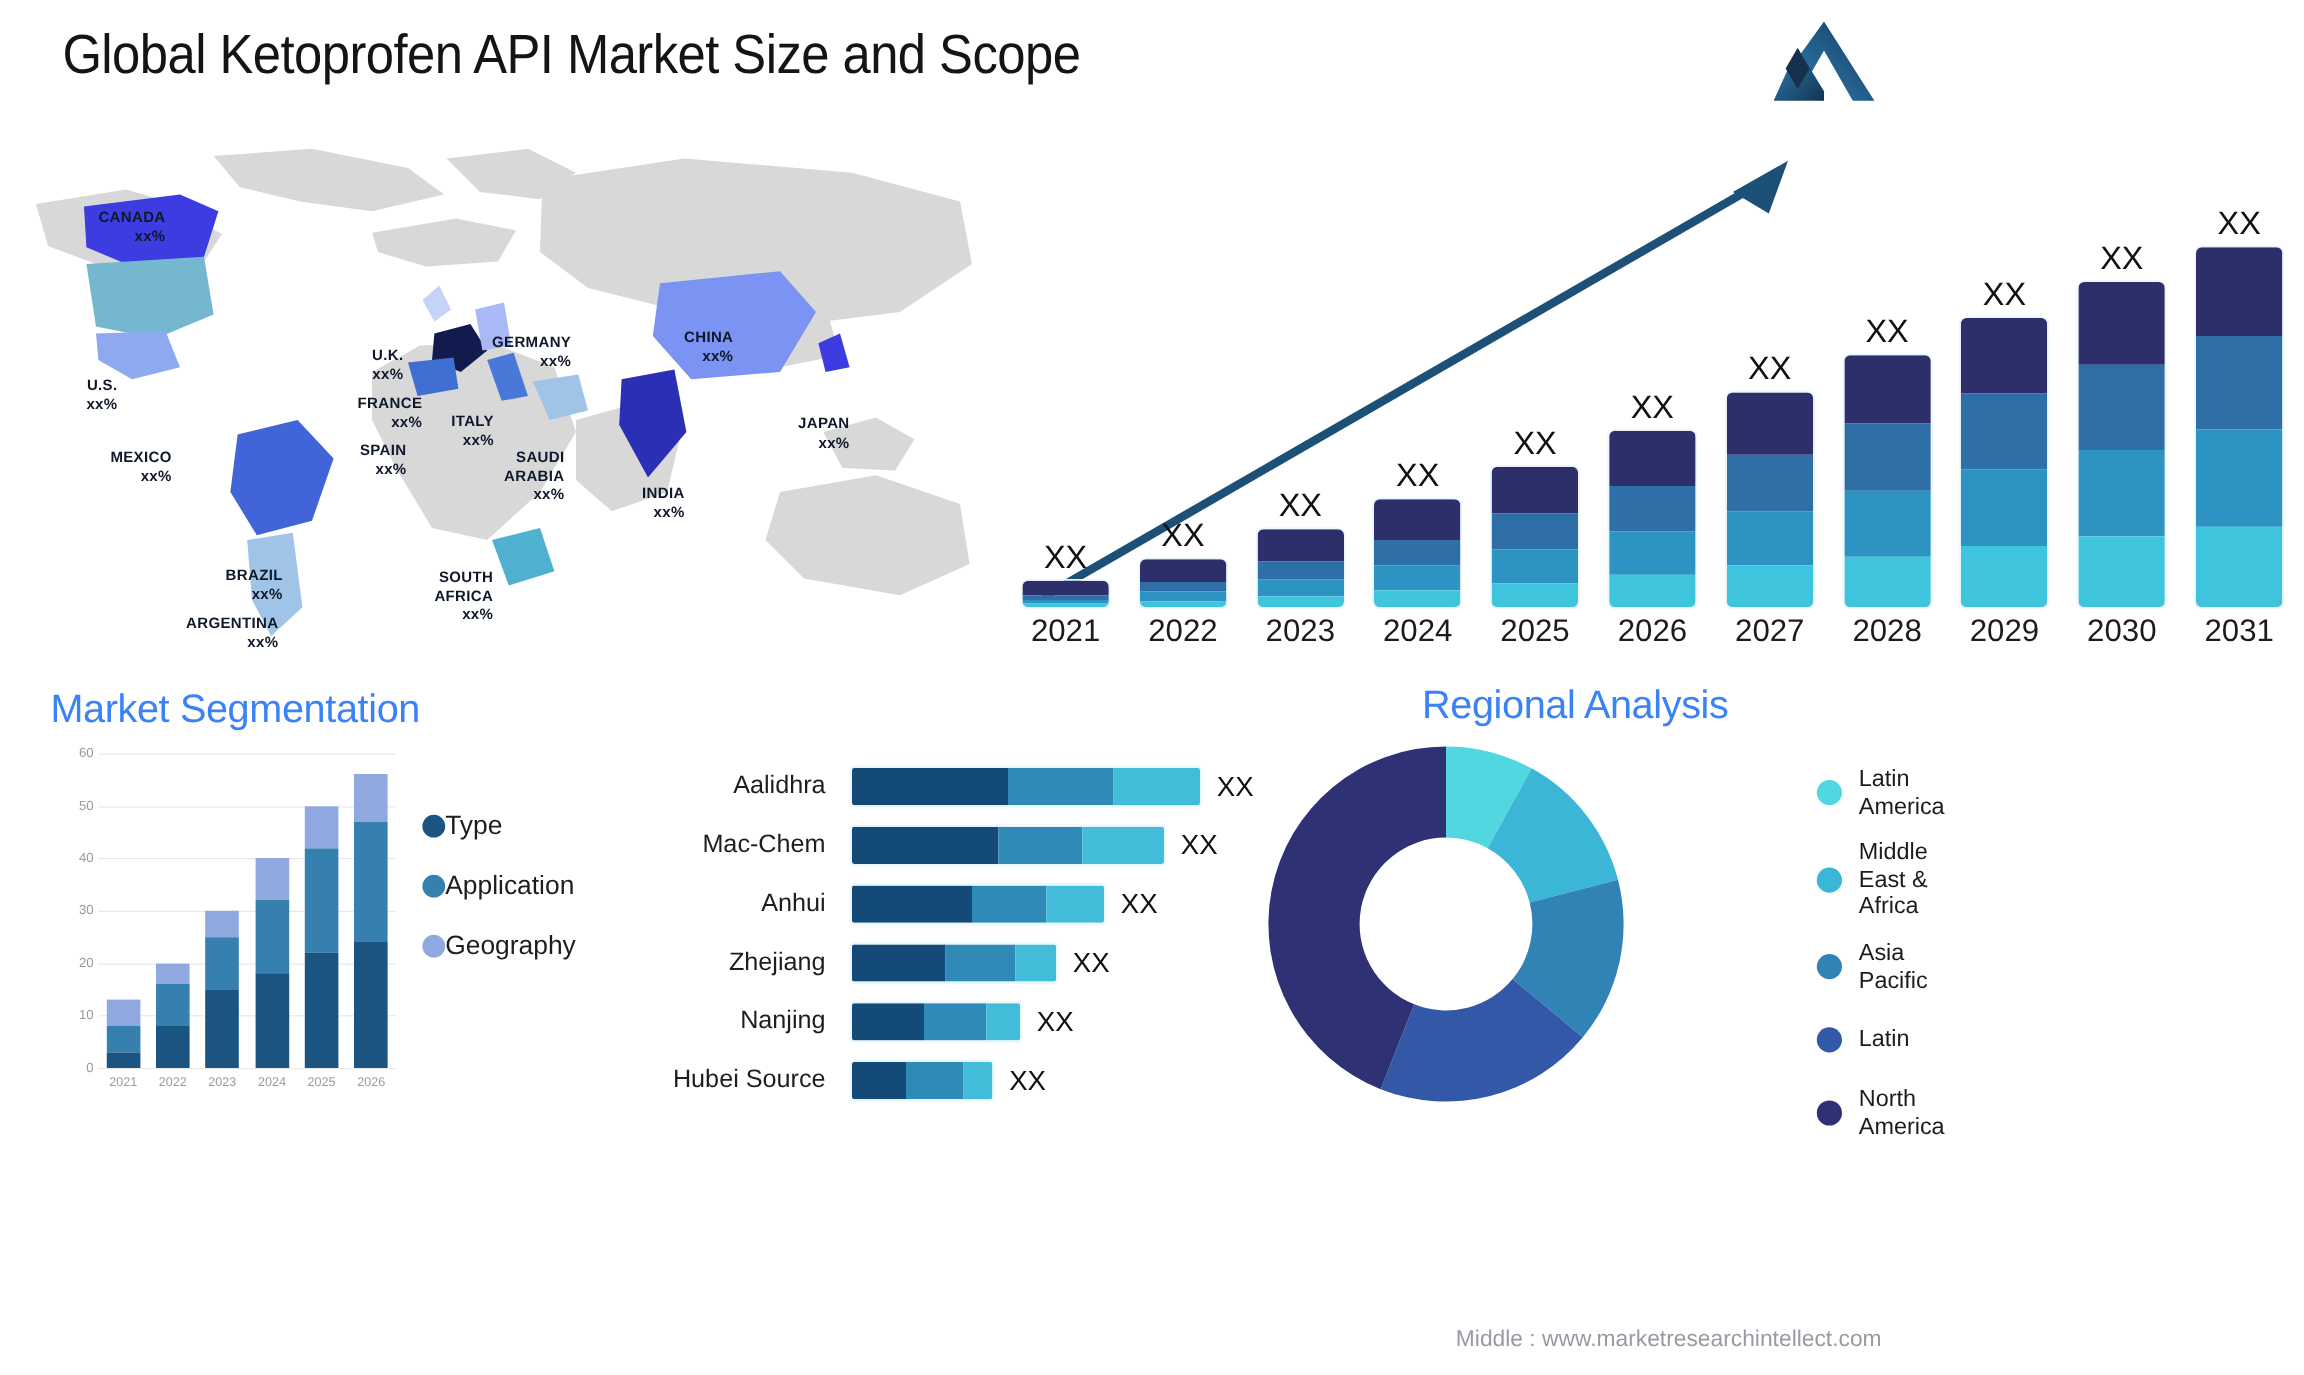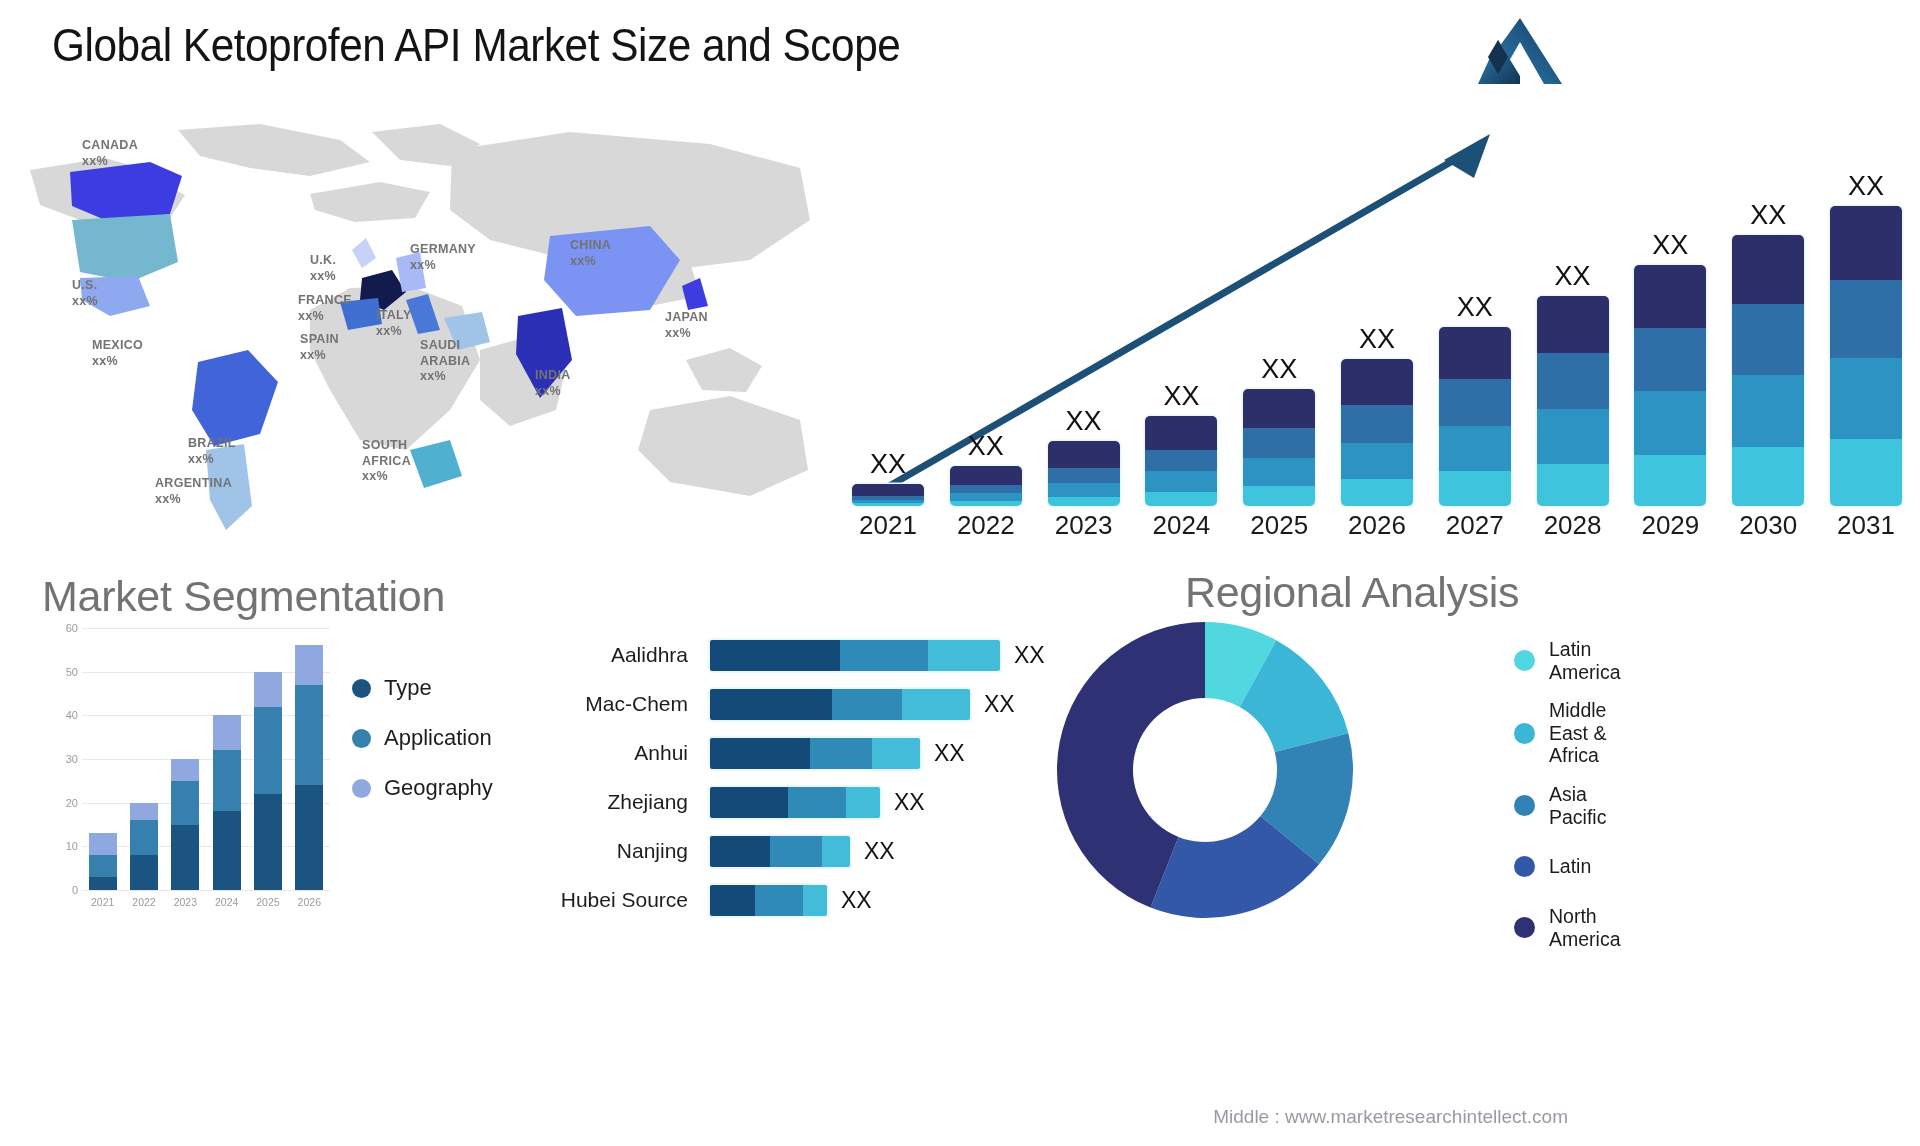--- a/index.html
+++ b/index.html
@@ -28,63 +28,63 @@
   }
   .logo-l2 { margin-top: 3px; }
   .logo-l3 {
     font-size: 27px; font-weight: 300; color: #3b5570; letter-spacing: 5.2px; margin-top: 4px;
   }
 
   
   .map-area { position: absolute; left: 10px; top: 110px; width: 830px; height: 460px; }
   .map-svg { position: absolute; left: 0; top: 0; }
   .map-label {
-    position: absolute; text-align: left;
-    font-size: 12.5px; font-weight: 700; color: #737373;
-    line-height: 1.25; letter-spacing: 0.3px; white-space: nowrap;
+    position: absolute; text-align: right;
+    font-size: 12.5px; font-weight: 700; color: #0f172a;
+    line-height: 1.25; letter-spacing: 0.3px; white-space: nowrap; margin-top: 36px;
   }
 
   
   .fc-area { position: absolute; left: 830px; top: 120px; width: 1085px; height: 430px; }
   .fc-arrow { position: absolute; left: 0; top: 0; }
   .fc-bars { position: absolute; left: 22px; bottom: 44px; width: 1050px; height: 370px;
              display: flex; align-items: flex-end; justify-content: space-between; }
   .fc-col { width: 72px; display: flex; flex-direction: column; align-items: center; }
   .fc-val { font-size: 27px; font-weight: 400; color: #111; margin-bottom: 4px;
             font-family: "Liberation Sans Narrow","Liberation Sans",sans-serif; }
   .fc-bar { width: 72px; display: flex; flex-direction: column; border-radius: 5px; overflow: hidden;
             box-shadow: 0 0 0 1.5px #eaf7fb; }
   .fc-seg { width: 100%; }
   .fc-years { position: absolute; left: 22px; bottom: 0; width: 1050px; height: 40px;
               display: flex; justify-content: space-between; }
   .fc-year { width: 72px; text-align: center; font-size: 26px; color: #1b1b1b;
              font-family: "Liberation Sans Narrow","Liberation Sans",sans-serif; }
 
   
-  .sec-title { position: absolute; font-size: 43px; font-weight: 400; color: #737373; letter-spacing: -0.3px; }
+  .sec-title { position: absolute; font-size: 33px; font-weight: 400; color: #3b82f6; letter-spacing: -0.3px; }
   #t-seg { left: 42px; top: 572px; }
   #t-key { left: 665px; top: 572px; }
   #t-reg { left: 1185px; top: 568px; }
 
   
   .seg-area { position: absolute; left: 30px; top: 620px; width: 470px; height: 300px; }
   .seg-plot { position: absolute; left: 52px; top: 8px; width: 248px; height: 262px; }
   .seg-grid { position: absolute; left: 0; top: 0; width: 248px; height: 262px; }
   .seg-gline { position: absolute; left: 0; width: 248px; height: 1px; background: #e9e9ec; }
   .seg-ytick { position: absolute; right: 252px; font-size: 11px; color: #9a9aa4; transform: translateY(-50%);
                text-align: right; width: 28px; }
   .seg-bars { position: absolute; left: 0; bottom: 0; width: 248px; height: 262px;
               display: flex; align-items: flex-end; justify-content: space-around; }
   .seg-col { width: 28px; display: flex; flex-direction: column-reverse; }
   .seg-seg { width: 100%; }
   .seg-xlabels { position: absolute; left: 52px; top: 276px; width: 248px;
                  display: flex; justify-content: space-around; }
   .seg-xl { width: 28px; text-align: center; font-size: 10.5px; color: #9a9aa4; }
   .seg-legend { position: absolute; left: 322px; top: 55px; display: flex; flex-direction: column; gap: 24px; }
-  .lg-row { display: flex; align-items: center; gap: 13px; }
+  .lg-row { display: flex; align-items: center; }
   .lg-dot { width: 19px; height: 19px; border-radius: 50%; flex: none; }
   .lg-txt { font-size: 22px; color: #1d1d1d; }
 
   
   .key-area { position: absolute; left: 520px; top: 635px; width: 580px; height: 270px; }
   .key-row { display: flex; align-items: center; height: 40px; margin-bottom: 9px; }
   .key-name { width: 190px; text-align: right; padding-right: 22px;
               font-size: 21px; color: #1d1d1d; white-space: nowrap; }
   .key-bar { height: 31px; display: flex; border-radius: 2px; overflow: hidden;
              box-shadow: 0 0 0 2px #eaf8fc; }

